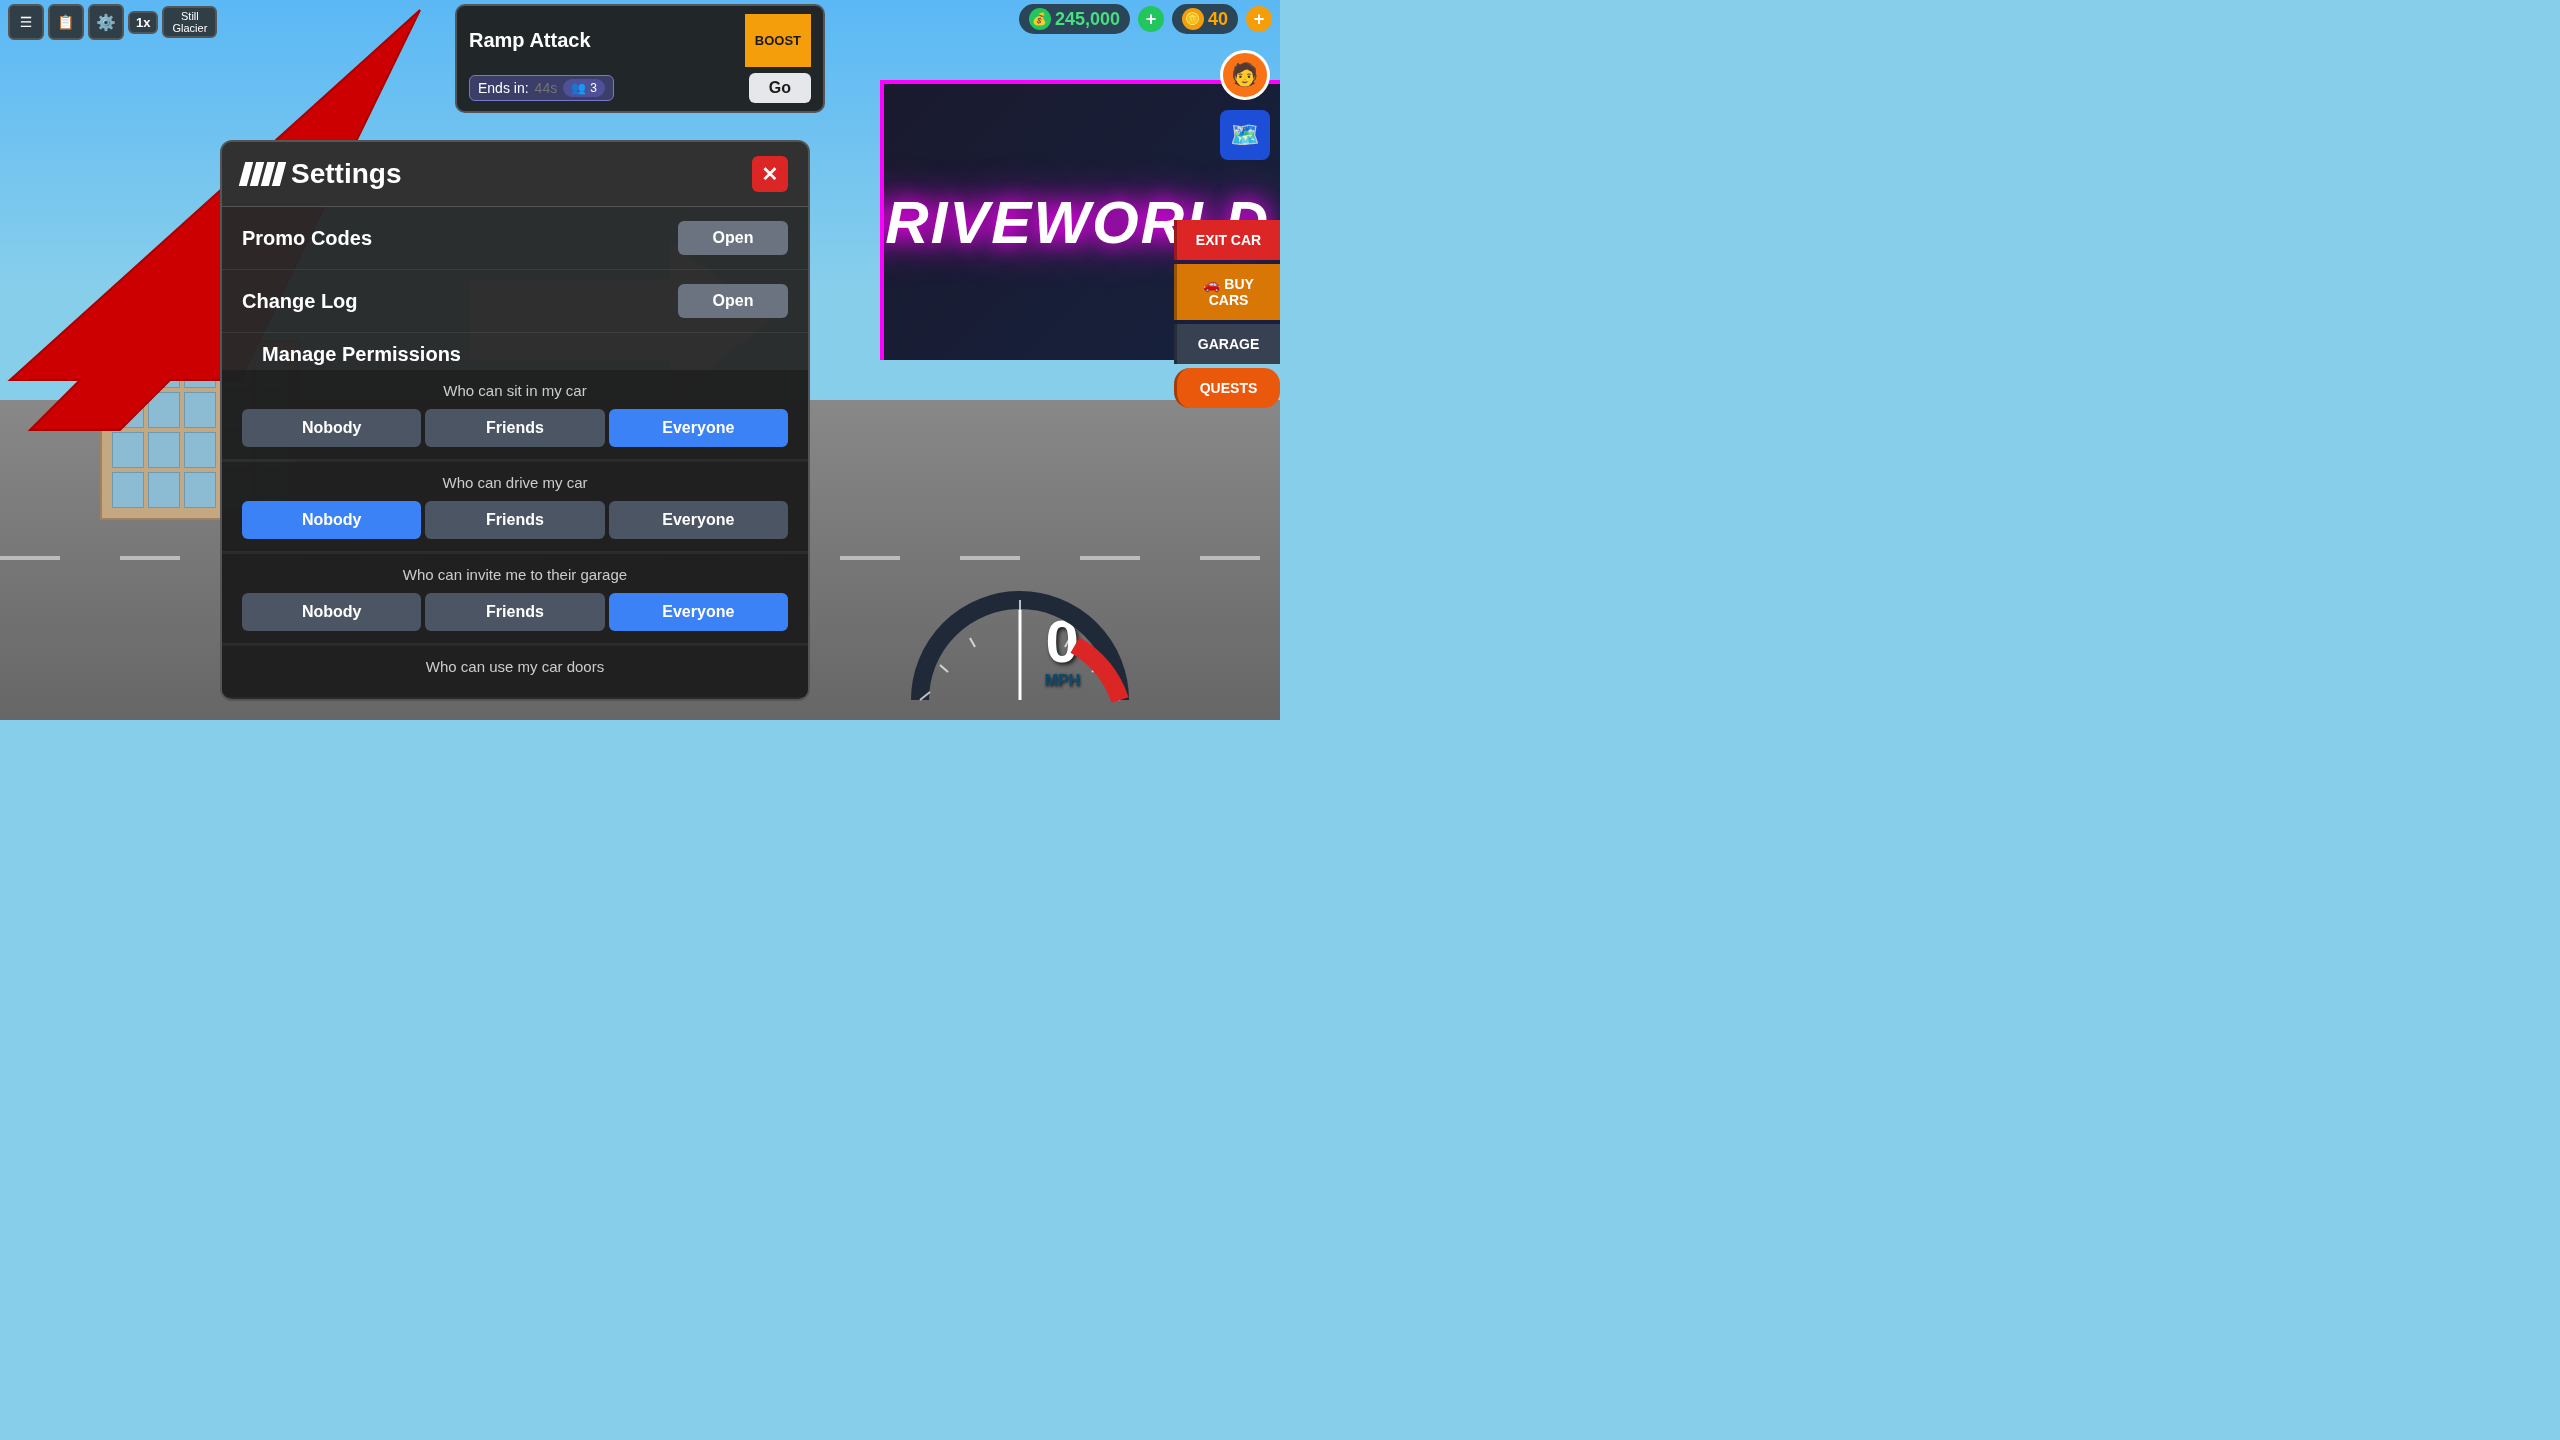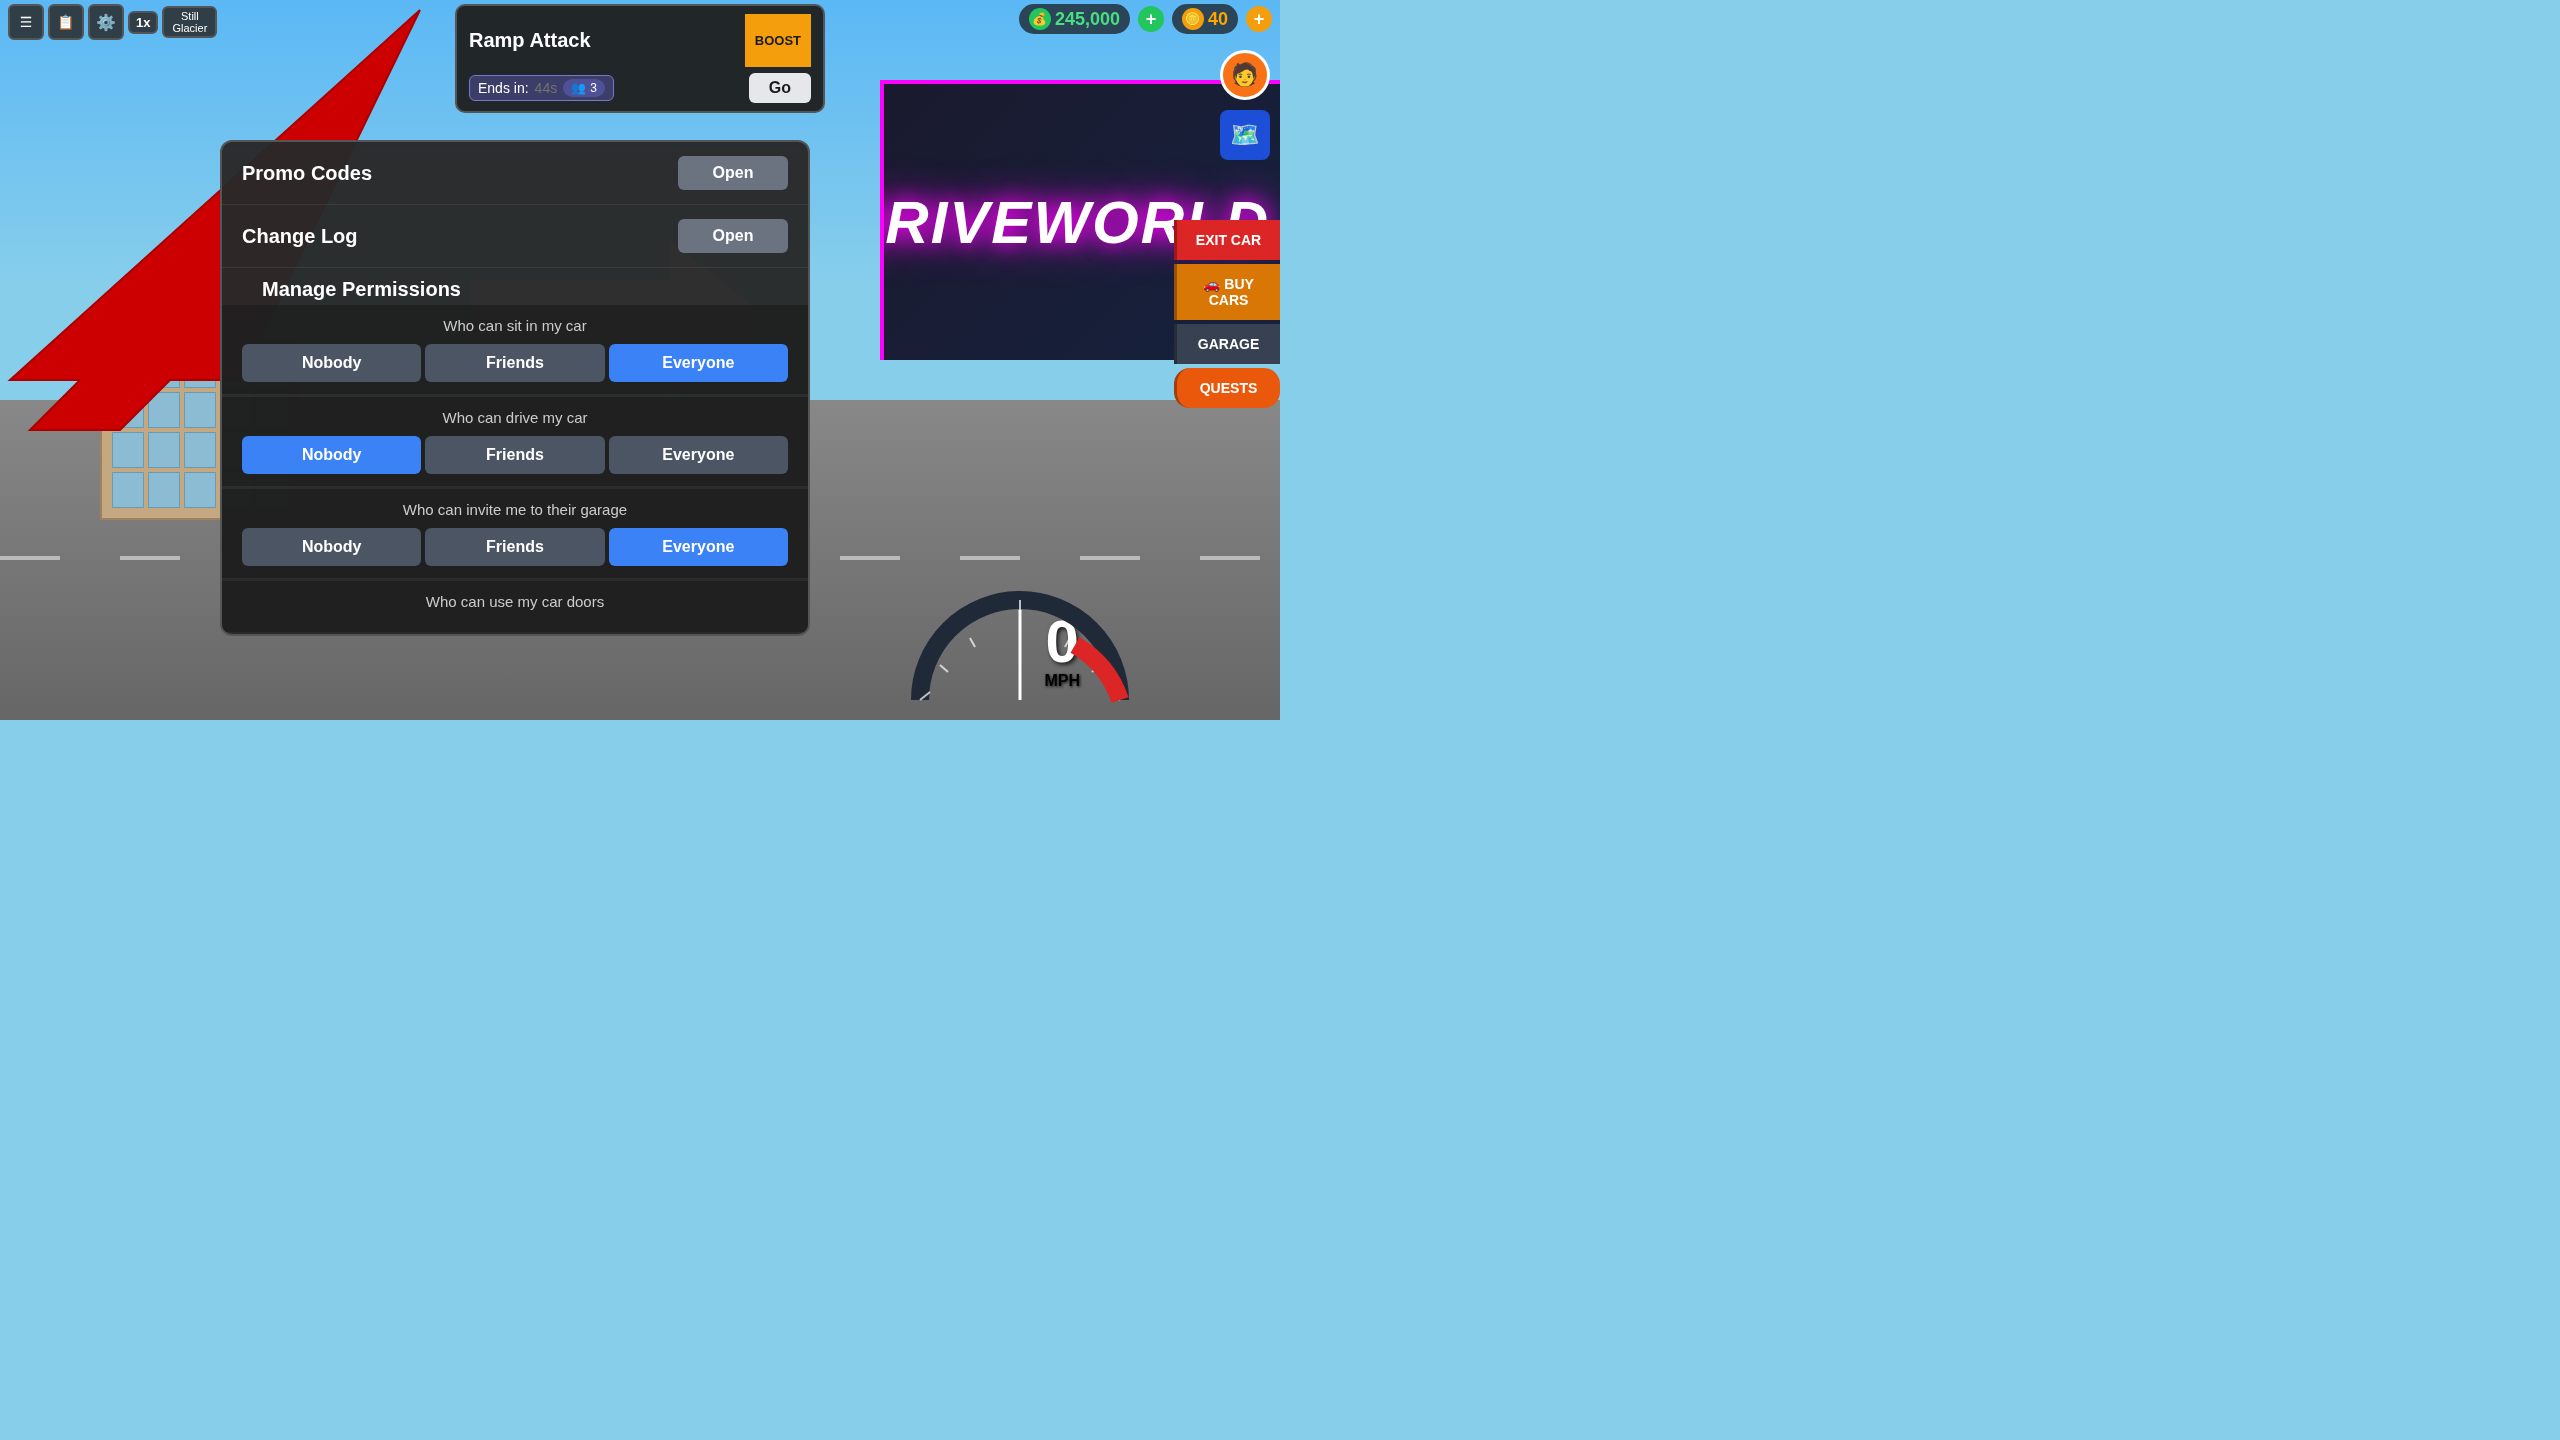--- a/index.html
+++ b/index.html
@@ -531,21 +531,21 @@
     .speed-number {
       font-size: 60px;
       font-weight: 900;
       color: white;
       text-shadow: 2px 2px 4px rgba(0,0,0,0.8);
       line-height: 1;
     }
 
     .speed-unit {
       font-size: 16px;
-      color: #000000;
+      color: #0c4a6e;
       font-weight: bold;
       text-shadow: 1px 1px 3px rgba(0,0,0,0.8);
     }
 
     
     .speed-arc {
       position: absolute;
       bottom: 10px;
       right: 150px;
     }
@@ -635,20 +635,32 @@
     </div>
     <button class="go-btn">Go</button>
   </div>
 </div>
 
 <div class="player-avatar">🧑</div>
 
 <div class="map-icon">🗺️</div>
 
 <div class="settings-modal">
+  <div class="settings-header">
+    <div class="settings-title">
+      <div class="settings-stripes">
+        <div class="stripe"></div>
+        <div class="stripe"></div>
+        <div class="stripe"></div>
+        <div class="stripe"></div>
+      </div>
+      <span>Settings</span>
+    </div>
+    <button class="close-btn">✕</button>
+  </div>
 
   <div class="settings-body">
 
     <div class="settings-row">
       <span class="settings-row-label">Promo Codes</span>
       <button class="open-btn">Open</button>
     </div>
 
     <div class="settings-row">
       <span class="settings-row-label">Change Log</span>

